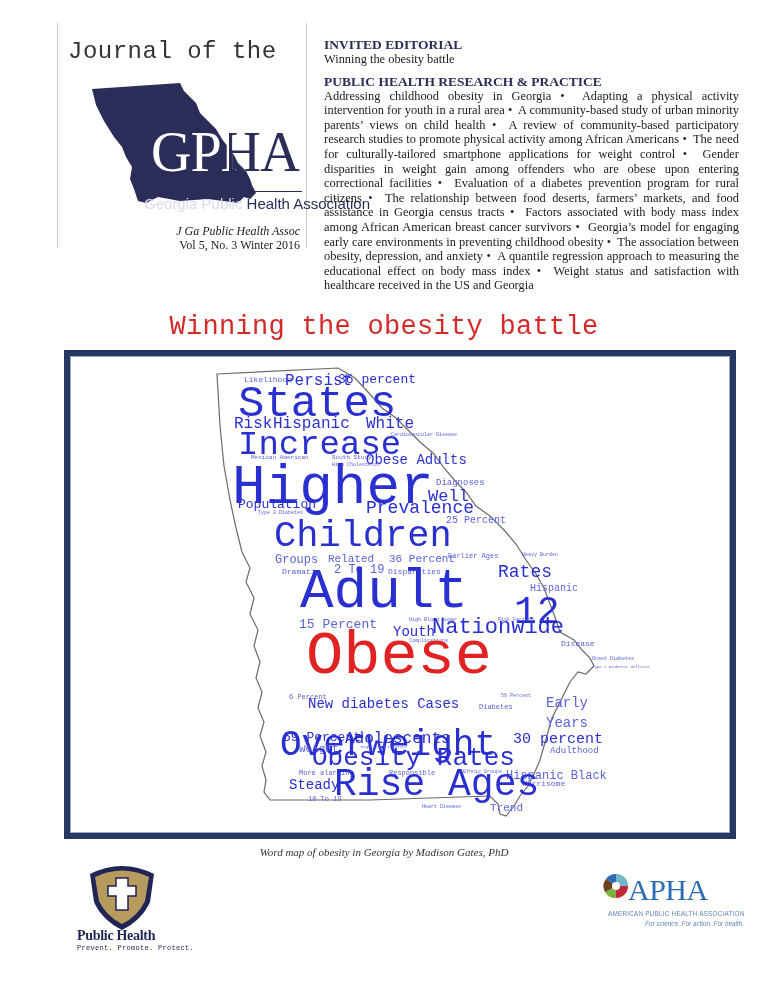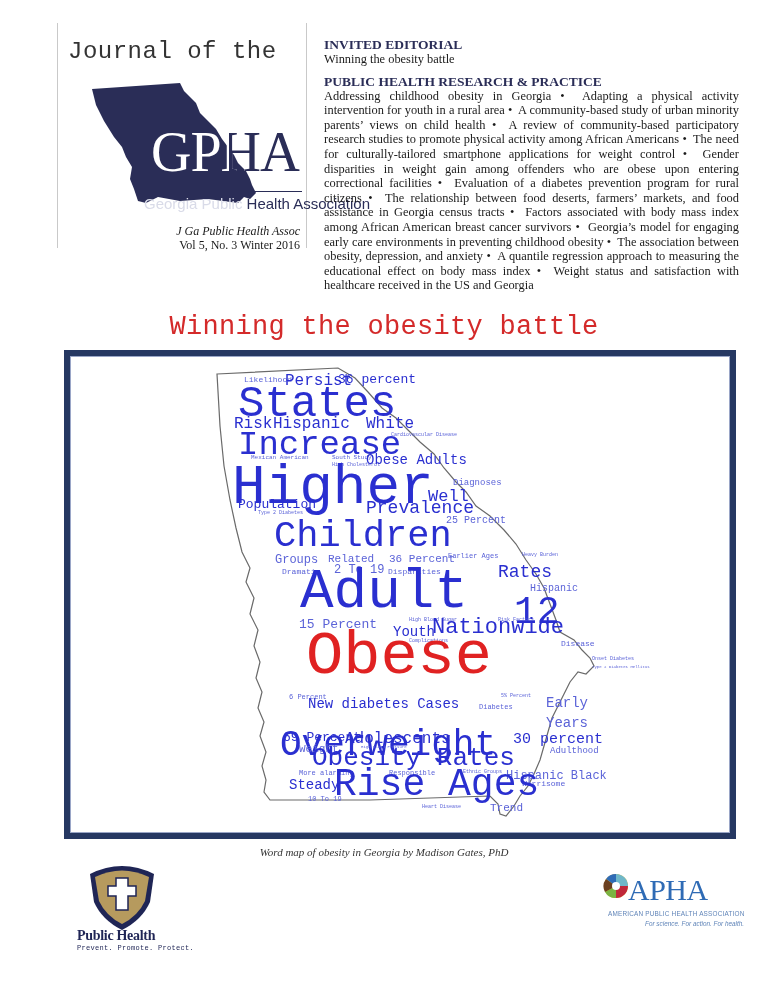--- a/index.html
+++ b/index.html
@@ -90,21 +90,21 @@
       <div class="w" style="left: 164px; top: 60px; font-size: 16px;">Risk</div>
       <div class="w" style="left: 203px; top: 60px; font-size: 16px;">Hispanic</div>
       <div class="w" style="left: 296px; top: 60px; font-size: 16px;">White</div>
       <div class="w l" style="left: 305px; top: 77px; font-size: 5px;">Cardiovascular Disease</div>
       <div class="w" style="left: 168px; top: 72px; font-size: 34px;">Increase</div>
       <div class="w l" style="left: 165px; top: 99px; font-size: 6px;">Mexican American</div>
       <div class="w l" style="left: 246px; top: 99px; font-size: 6px;">South Study</div>
       <div class="w l" style="left: 246px; top: 107px; font-size: 5px;">High Cholesterol</div>
       <div class="w" style="left: 296px; top: 97px; font-size: 14px;">Obese Adults</div>
       <div class="w" style="left: 162px; top: 104px; font-size: 56px;">Higher</div>
-      <div class="w l" style="left: 367px; top: 123px; font-size: 9px; text-align: right;">Diagnoses</div>
+      <div class="w l" style="left: 350px; top: 123px; font-size: 9px; text-align: right;">Diagnoses</div>
       <div class="w" style="left: 358px; top: 132px; font-size: 17px;">Well</div>
       <div class="w" style="left: 168px; top: 142px; font-size: 13px;">Population</div>
       <div class="w l" style="left: 172px; top: 155px; font-size: 5px;">Type 2 Diabetes</div>
       <div class="w" style="left: 296px; top: 143px; font-size: 18px;">Prevalence</div>
       <div class="w l" style="left: 360px; top: 160px; font-size: 10px;">25 Percent</div>
       <div class="w" style="left: 204px; top: 162px; font-size: 37px;">Children</div>
       <div class="w l" style="left: 189px; top: 198px; font-size: 12px;">Groups</div>
       <div class="w l" style="left: 242px; top: 198px; font-size: 11px;">Related</div>
       <div class="w l" style="left: 303px; top: 198px; font-size: 11px;">36 Percent</div>
       <div class="w l" style="left: 362px; top: 197px; font-size: 7px;">Earlier Ages</div>

